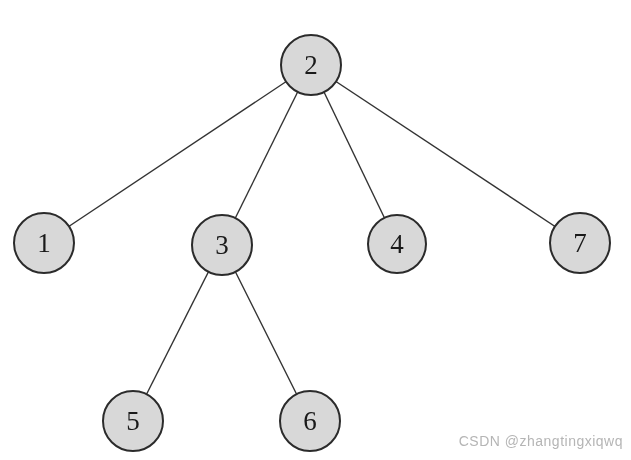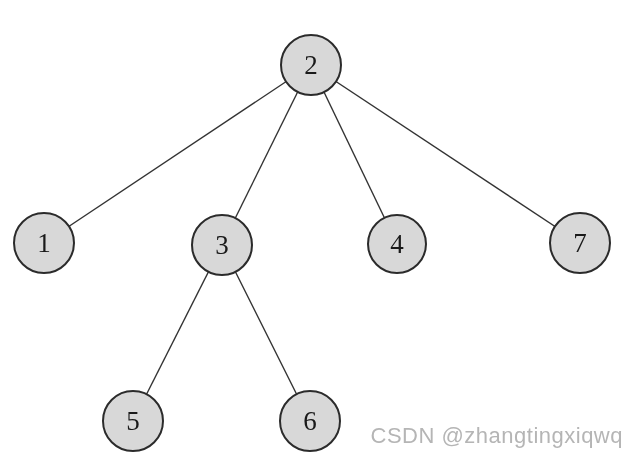--- a/index.html
+++ b/index.html
@@ -25,21 +25,21 @@
   #tree-svg text {
     font-family: "Liberation Serif", "DejaVu Serif", serif;
     font-size: 27px;
     text-anchor: middle;
   }
   .watermark {
     position: absolute;
     right: 8px;
     bottom: 11px;
     font-family: "Liberation Sans", sans-serif;
-    font-size: 22px;
+    font-size: 14px;
     letter-spacing: 0.5px;
     user-select: none;
     text-align: center;
   }
 </style>
 </head>
 <body>
 
 <div id="canvas" style="background: rgb(255, 255, 255);">
   <svg id="tree-svg" viewBox="0 0 631 460" xmlns="http://www.w3.org/2000/svg">

